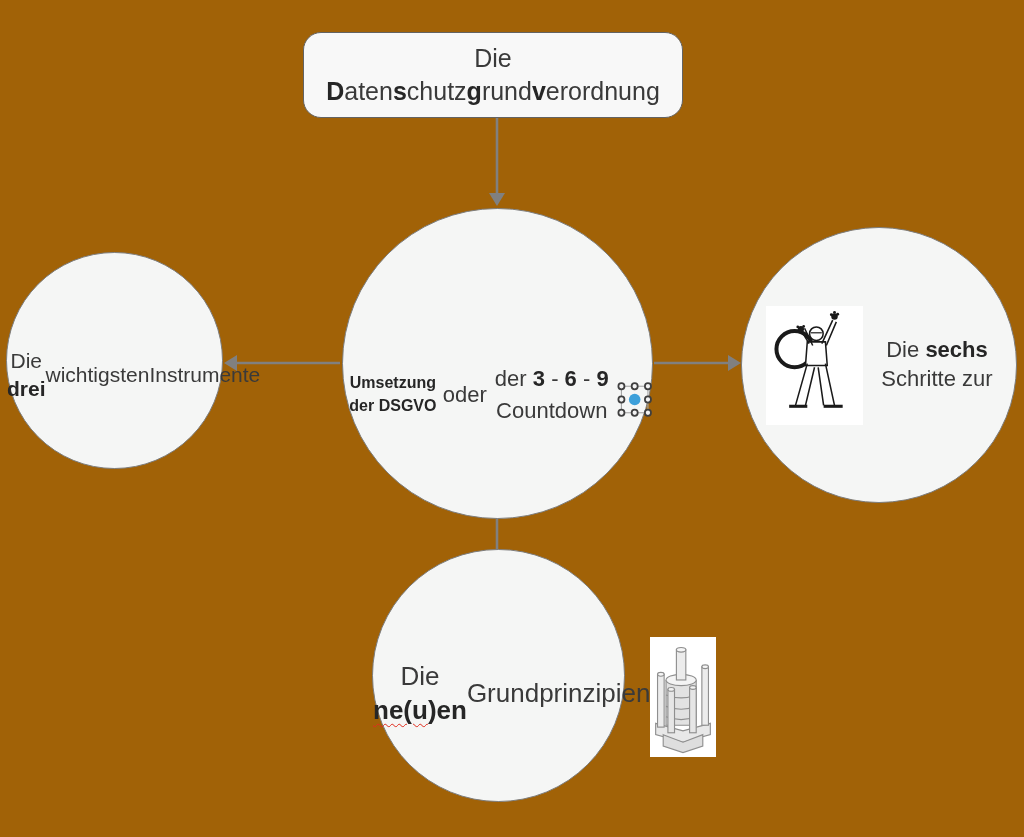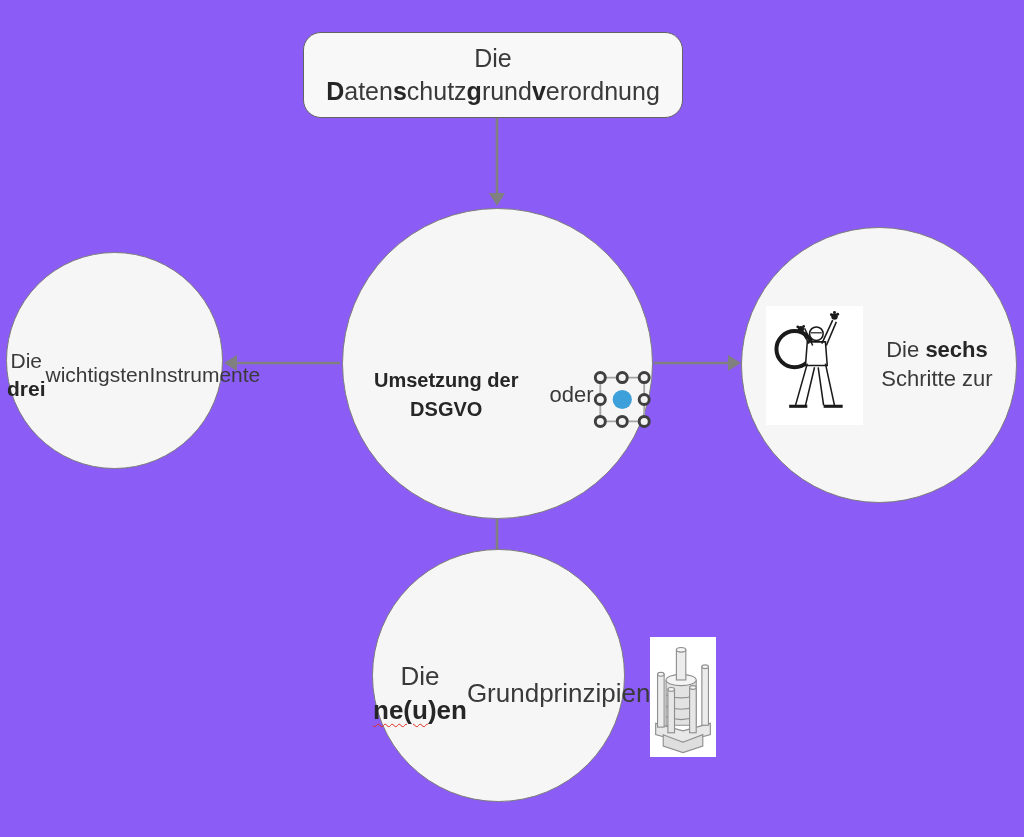--- a/index.html
+++ b/index.html
@@ -1,30 +1,30 @@
 <!DOCTYPE html>
 <html style="--accent-blue: #3da0da; --arrow-gray: #808080; --squiggle-red: #e02b1d;"><head>
 <meta charset="utf-8">
 <style>
   html,body{margin:0;padding:0;background:#ffffff;font-family:"Liberation Sans",sans-serif;}
-  .canvas{position:relative;width:1024px;height:837px;background:#8b5cf6;overflow:hidden;color:#3a3a3a;}
+  .canvas{position:relative;width:1024px;height:837px;background:#a16207;overflow:hidden;color:#3a3a3a;}
   .arrows{position:absolute;left:0;top:0;width:1024px;height:837px;pointer-events:none;}
   .arrow-line{stroke:var(--arrow-gray,#808080);stroke-width:2.6;}
   .arrow-head{fill:var(--arrow-gray,#808080);}
 
   .top-box{position:absolute;left:303px;top:32px;width:380px;height:86px;box-sizing:border-box;
     background:#f8f8f8;border:1.5px solid #636363;border-radius:18px;
     display:flex;flex-direction:column;justify-content:center;align-items:center;
     font-size:25px;line-height:1.32;text-align:center;}
   .node{position:absolute;box-sizing:border-box;background:#f5f6f5;border:1.4px solid #7d7d7d;
     border-radius:50%;display:flex;flex-direction:row;align-items:center;text-align:center;}
   b,.bold{font-weight:700;color:#262626;}
 
   .center-circle{left:342px;top:208px;width:311px;height:311px;padding-top:62px;font-size:22px;line-height:1.42;}
-  .center-title{font-weight:700;font-size:20px;color:#262626;}
+  .center-title{font-weight:700;font-size:16px;color:#262626;}
   .grid-icon{margin-top:10px;}
 
   .left-circle{left:6px;top:252px;width:217px;height:217px;padding-top:28px;font-size:21px;line-height:1.33;}
   .compass-icon{margin-top:4px;}
 
   .right-circle{left:741px;top:227px;width:276px;height:276px;flex-direction:row;justify-content:flex-start;
     align-items:center;padding-left:24px;font-size:22px;line-height:1.3;}
   .img-box{width:97px;height:119px;background:#ffffff;display:flex;align-items:center;justify-content:center;flex:0 0 auto;}
   .right-text{width:148px;text-align:center;}
 
@@ -56,20 +56,29 @@
   </svg>
 
   <div class="top-box">
     <div>Die</div>
     <div><b>D</b><span>aten</span><b>s</b><span>chutz</span><b>g</b><span>rund</span><b>v</b><span>erordnung</span></div>
   </div>
 
   <div class="node center-circle">
     <div class="center-title">Umsetzung der DSGVO</div>
     <div>oder</div>
+    <div>
+      <span>der</span>
+      <b>3</b>
+      <span>-</span>
+      <b>6</b>
+      <span>-</span>
+      <b>9</b>
+      <span>Countdown</span>
+    </div>
     <svg class="grid-icon" width="63" height="63" viewBox="0 0 64 64">
       <line class="grid-line" x1="8" y1="8" x2="56" y2="8"></line>
       <line class="grid-line" x1="8" y1="56" x2="56" y2="56"></line>
       <line class="grid-line" x1="8" y1="8" x2="8" y2="56"></line>
       <line class="grid-line" x1="56" y1="8" x2="56" y2="56"></line>
       <circle class="dot-ring" cx="8" cy="8" r="5.5"></circle>
         <circle class="dot-ring" cx="32" cy="8" r="5.5"></circle>
         <circle class="dot-ring" cx="56" cy="8" r="5.5"></circle>
       <circle class="dot-ring" cx="8" cy="32" r="5.5"></circle>
         <circle class="dot-ring" cx="56" cy="32" r="5.5"></circle>

